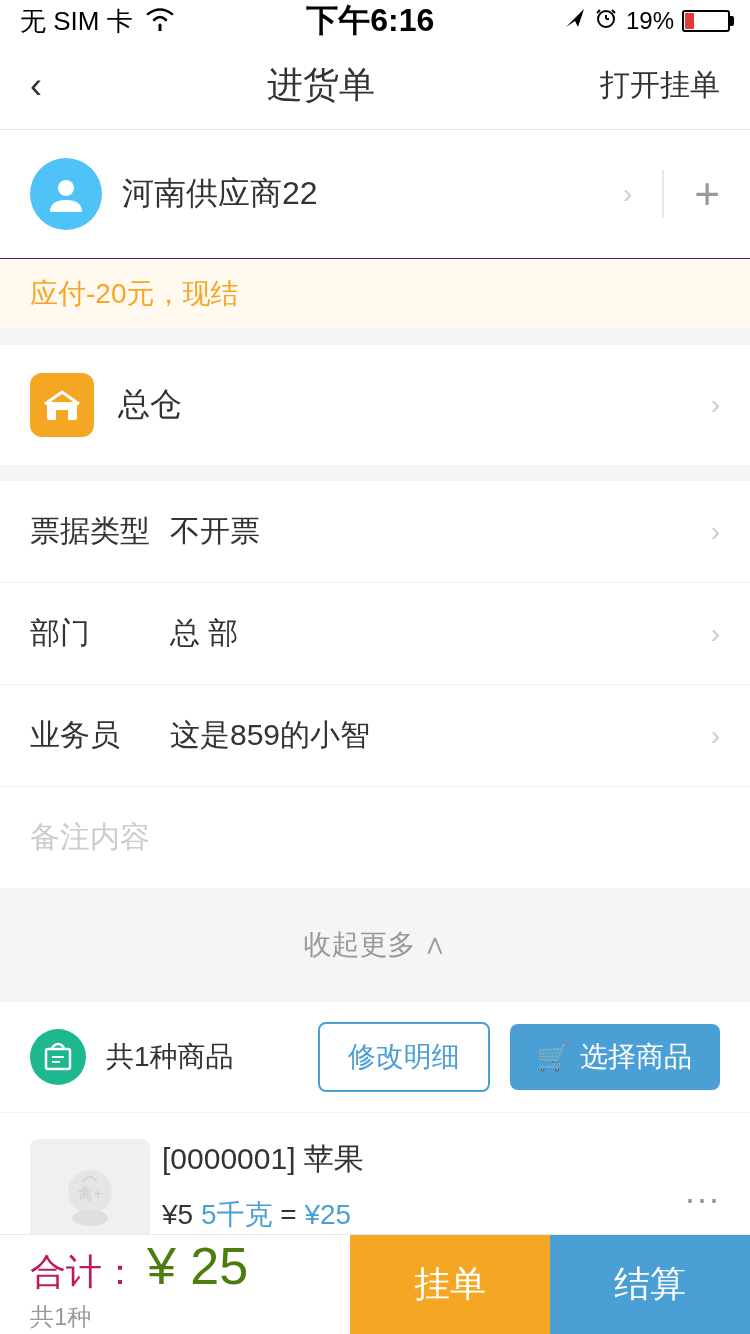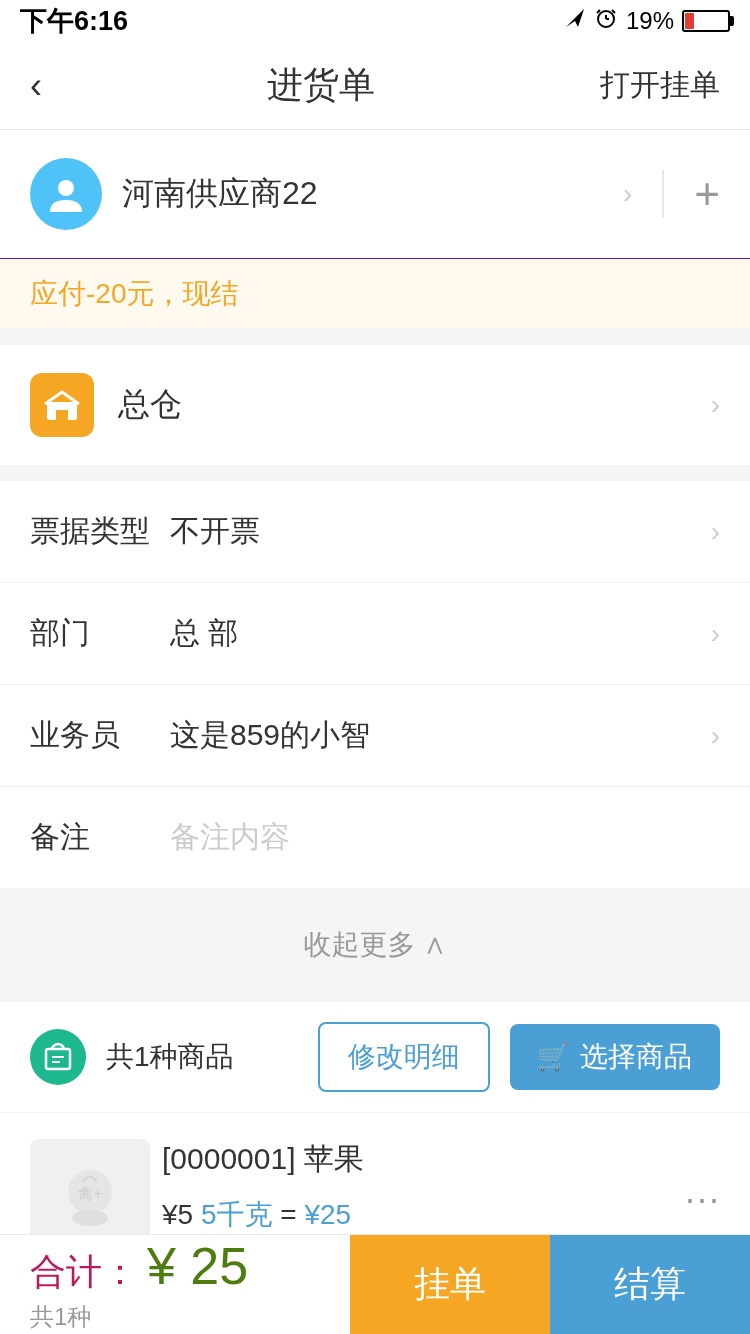--- a/index.html
+++ b/index.html
@@ -18,21 +18,21 @@
       background: #fff;
       height: 42px;
       display: flex;
       align-items: center;
       justify-content: space-between;
       padding: 0 20px;
       font-size: 26px;
       color: #000;
     }
     .status-left { display: flex; align-items: center; gap: 10px; }
-    .status-center { font-weight: 600; font-size: 27px; }
+    .status-center { font-weight: 600; font-size: 32px; }
     .status-right { display: flex; align-items: center; gap: 8px; font-size: 24px; }
     .battery-icon { 
       width: 48px; height: 22px; border: 2px solid #000; border-radius: 3px; position: relative; display: inline-block;
     }
     .battery-icon::after {
       content: '';
       position: absolute;
       right: -6px; top: 50%; transform: translateY(-50%);
       width: 4px; height: 10px; background: #000; border-radius: 0 2px 2px 0;
     }
@@ -206,20 +206,30 @@
       font-size: 36px; border: none; cursor: pointer;
       display: flex; align-items: center; justify-content: center;
     }
 
     .gap-section { height: 16px; background: #f5f5f5; }
   </style>
 </head>
 <body>
 
 <div class="status-bar">
+  <div class="status-left">
+    <span>无 SIM 卡</span>
+    <span>
+      <svg width="34" height="26" viewBox="0 0 34 26">
+        <path d="M17 20 L17 26" stroke="#000" stroke-width="3" stroke-linecap="round"></path>
+        <path d="M11 15 Q17 9 23 15" stroke="#000" stroke-width="2.5" fill="none" stroke-linecap="round"></path>
+        <path d="M5 9 Q17 0 29 9" stroke="#000" stroke-width="2.5" fill="none" stroke-linecap="round"></path>
+      </svg>
+    </span>
+  </div>
   <div class="status-center">下午6:16</div>
   <div class="status-right">
     <span>
       <svg width="22" height="22" viewBox="0 0 22 22">
         <polygon points="2,20 20,2 14,20 11,14" fill="#000"></polygon>
       </svg>
     </span>
     <span>
       <svg width="24" height="24" viewBox="0 0 24 24">
         <circle cx="12" cy="13" r="8" stroke="#000" stroke-width="2" fill="none"></circle>
@@ -288,21 +298,20 @@
       <span class="row-chevron">›</span>
     </div>
 
     <div class="form-row">
       <span class="form-label">业务员</span>
       <span class="form-value">这是859的小智</span>
       <span class="row-chevron">›</span>
     </div>
 
     <div class="form-row" style="border-bottom: none;">
-      <span class="form-label">备注</span>
       <span class="form-placeholder">备注内容</span>
     </div>
   </div>
 
   <div class="collapse-toggle">收起更多 ∧</div>
 
   <div class="gap-section"></div>
 
   <div class="section">
     <div class="products-header">

